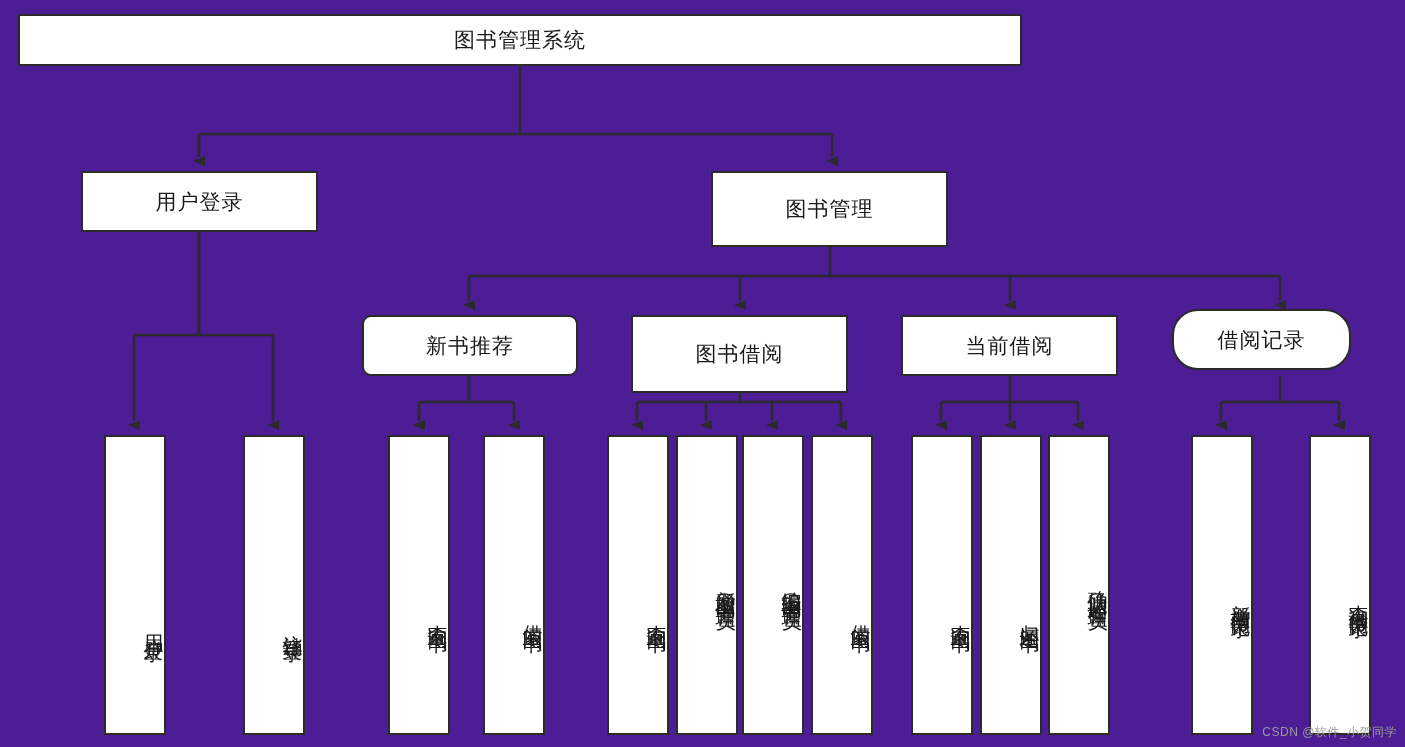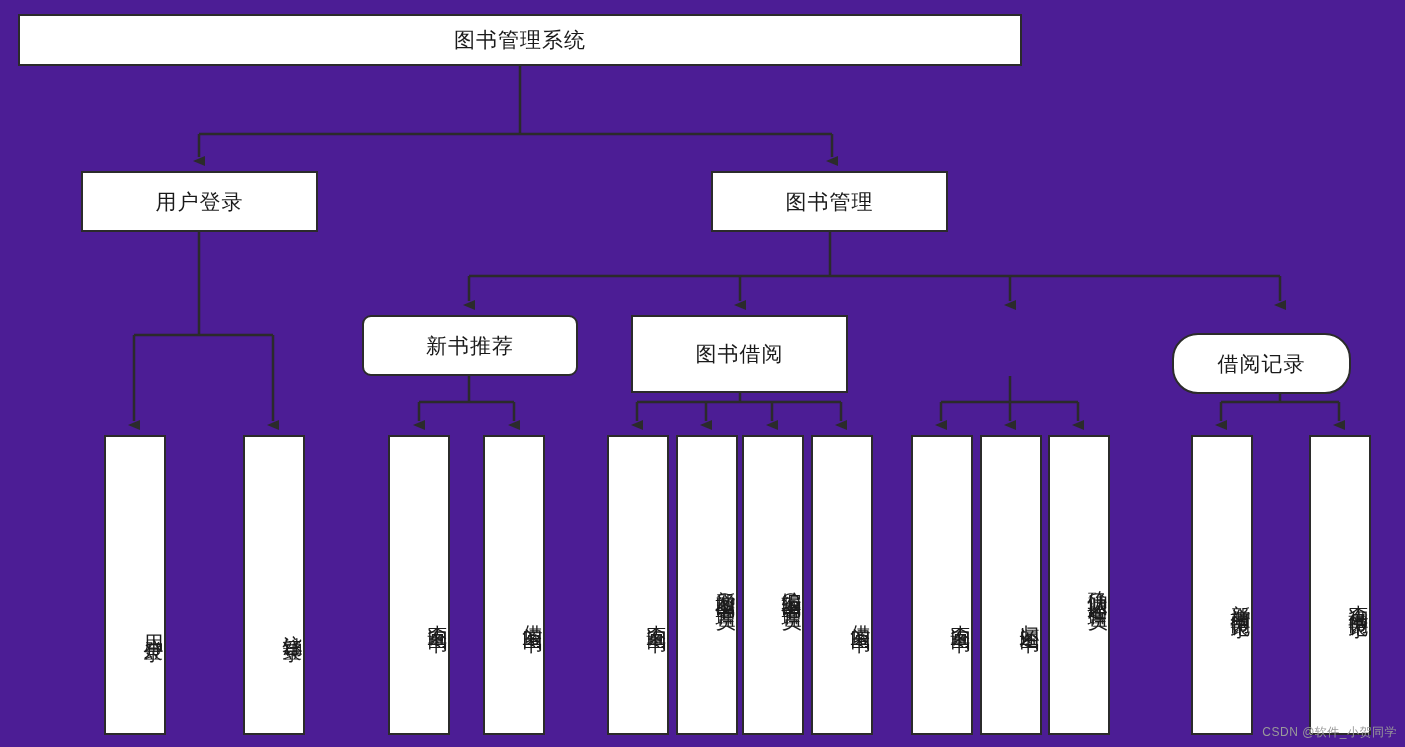--- a/index.html
+++ b/index.html
@@ -122,31 +122,34 @@
     </g>
   </svg>
 
   <div class="node horiz" style="left:18px; top:14px; width:1004px; height:52px;">
     <span class="label">图书管理系统</span>
   </div>
 
   <div class="node horiz" style="left:81px; top:171px; width:237px; height:61px;">
     <span class="label">用户登录</span>
   </div>
-  <div class="node horiz" style="left:711px; top:171px; width:237px; height:61px;">
+  <div class="node horiz" style="left:711px; top:171px; width:237px; height:76px;">
     <span class="label">图书管理</span>
   </div>
 
   <div class="node horiz" style="left:362px; top:315px; width:216px; height:61px;border-radius:9px;">
     <span class="label">新书推荐</span>
   </div>
   <div class="node horiz" style="left:631px; top:315px; width:217px; height:78px;">
     <span class="label">图书借阅</span>
   </div>
-  <div class="node horiz" style="left:1172px; top:333px; width:179px; height:61px;border-radius:26px;">
+  <div class="node horiz" style="left:901px; top:315px; width:217px; height:61px;">
+    <span class="label">当前借阅</span>
+  </div>
+  <div class="node horiz" style="left:1172px; top:309px; width:179px; height:61px;border-radius:26px;">
     <span class="label">借阅记录</span>
   </div>
 
   <div class="node vert" style="left:104px; top:435px; width:62px; height:300px; padding-top:80px;">
     <span class="label">用户登录</span>
   </div>
   <div class="node vert" style="left:243px; top:435px; width:62px; height:300px; padding-top:80px;">
     <span class="label">注销登录</span>
   </div>
 

